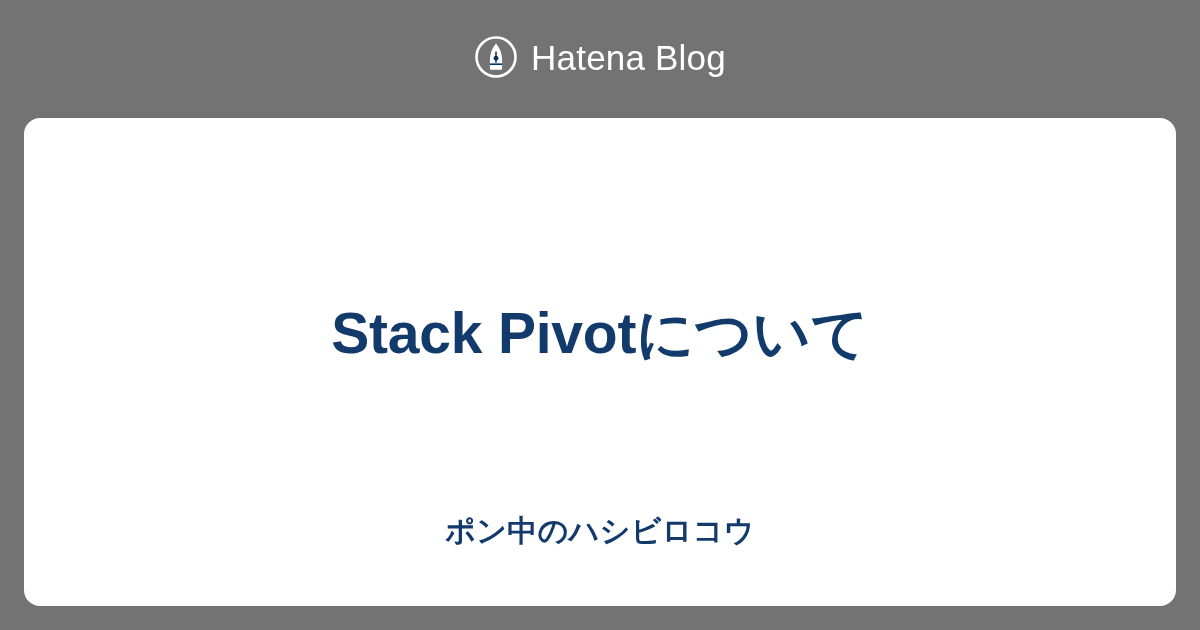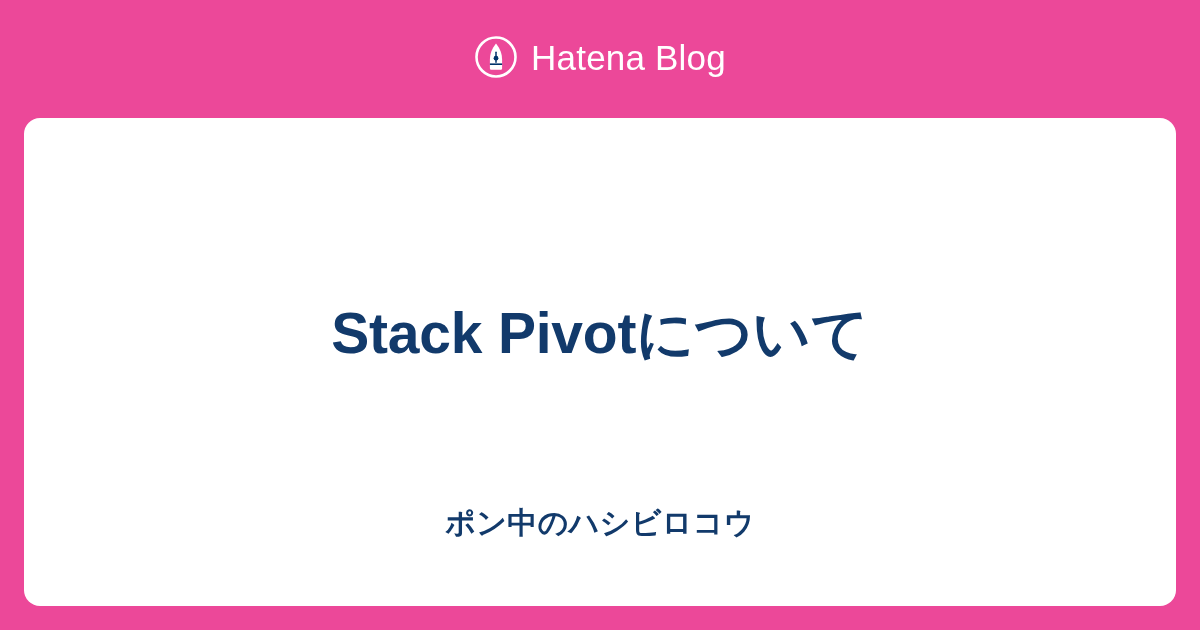--- a/index.html
+++ b/index.html
@@ -11,21 +11,21 @@
     width: 1200px;
     height: 630px;
     overflow: hidden;
     font-family: "Liberation Sans", "DejaVu Sans", sans-serif;
   }
 
   .og-canvas {
     position: relative;
     width: 1200px;
     height: 630px;
-    background: #ec4899;
+    background: #737373;
     box-sizing: border-box;
     display: flex;
     flex-direction: column;
     align-items: flex-end;
   }
 
   
   .brand-header {
     height: 118px;
     width: 100%;
@@ -97,21 +97,21 @@
     box-sizing: border-box;
     font-family: "Liberation Sans", "DejaVu Sans", sans-serif;
     word-break: break-word;
   }
 
   .blog-title {
     position: absolute;
     left: 0;
     right: 0;
     top: 385px;
-    margin: 0;
+    margin: 8px;
     text-align: center;
     color: #123a6b;
     font-size: 30px;
     font-weight: 700;
     line-height: 1.3;
     letter-spacing: 0.3px;
     padding: 0 60px;
     box-sizing: border-box;
     font-family: "Liberation Sans", "DejaVu Sans", sans-serif;
   }

